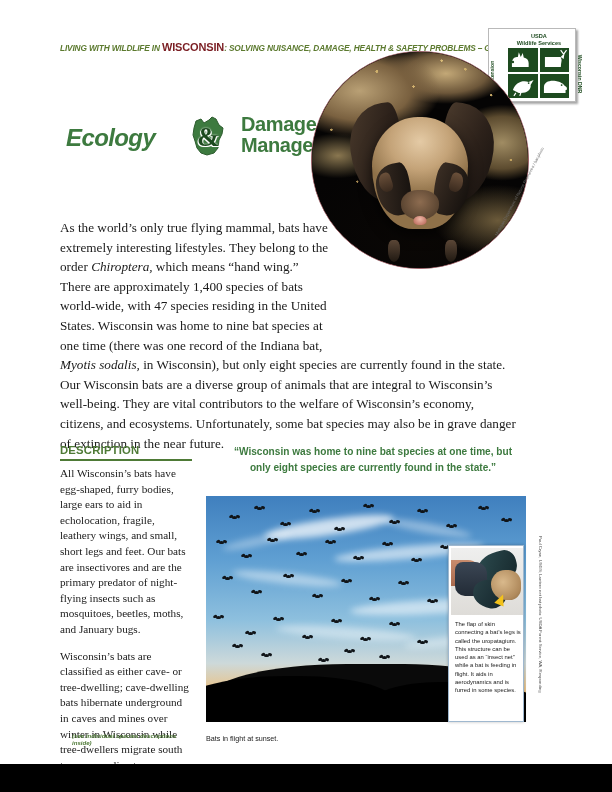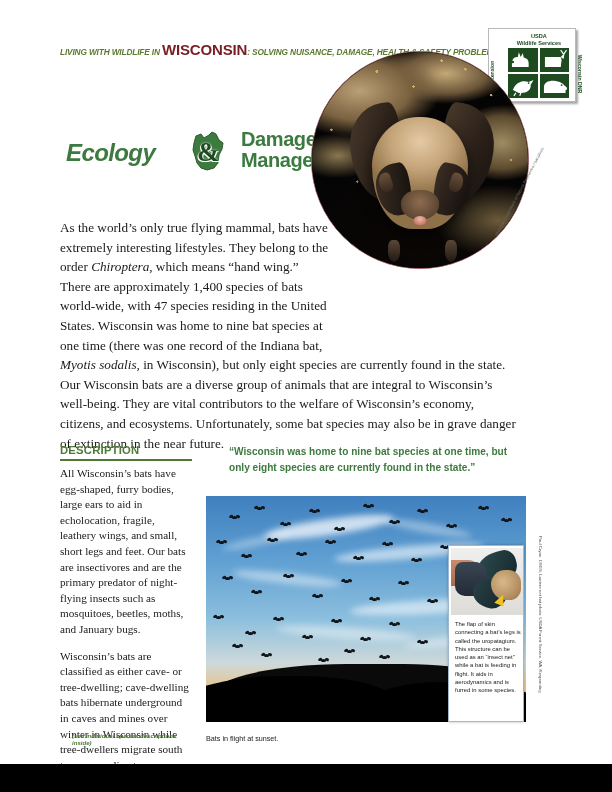--- a/index.html
+++ b/index.html
@@ -19,33 +19,33 @@
     background:#000;
   }
 
   
   .kicker {
     position:absolute; left:60px; top:41px; width:420px;
     font-family:"Liberation Sans", sans-serif;
     font-weight:bold; font-size:8.3px; letter-spacing:-0.15px;
     color:#5c7a2f; white-space:nowrap;
   }
-  .kicker .wis { color:#7a1d22; font-size:15px; }
+  .kicker .wis { color:#7a1d22; font-size:11px; }
   .kicker .rest { color:#5c7a2f;font-style:italic; }
 
   
   .title-bat {
     position:absolute; left:112px; top:48px;
     font-family:"Liberation Serif", serif;
     font-style:italic; font-weight:bold;
     font-size:58px; color:#8c2b30; line-height:1;
     letter-spacing:-1px;
   }
   .subtitle-wrap {
-    position:absolute; left:66px; top:130px;
+    position:absolute; left:66px; top:115px;
     height:46px; width:360px;
   }
   .sub-eco {
     position:absolute; left:0; top:9px;
     font-family:"Liberation Sans", sans-serif;
     font-weight:bold; font-style:italic;
     font-size:24px; color:#3d7a3f; letter-spacing:-0.6px;
   }
   .wi-shape { position:absolute; left:122px; top:0px; width:40px; height:42px; }
   .amp {
@@ -195,21 +195,21 @@
   .desc-note {
     position:absolute; left:72px; top:732px; width:125px;
     font-family:"Liberation Sans", sans-serif; font-weight:bold;
     font-size:6.1px; color:#4e7a36; font-style:italic;
   }
 
   
   .pullquote {
     position:absolute; left:229px; top:444px; width:288px;
     font-family:"Liberation Sans", sans-serif; font-weight:bold;
-    font-size:10.1px; line-height:16px; color:#3d7a3f; 
+    font-size:10.1px; line-height:16px; color:#3d7a3f; text-align:center;
   }
 
   
   .sunset {
     position:absolute; left:206px; top:496px; width:320px; height:226px;
     overflow:hidden; background:#5a8fc0;
   }
   .sky {
     position:absolute; inset:0;
     background:linear-gradient(#3f7fbe 0%, #5f9fd2 28%, #8ec0de 55%, #cdd9da 74%, #e9c389 86%, #b98c56 93%, #3a2e20 100%);

